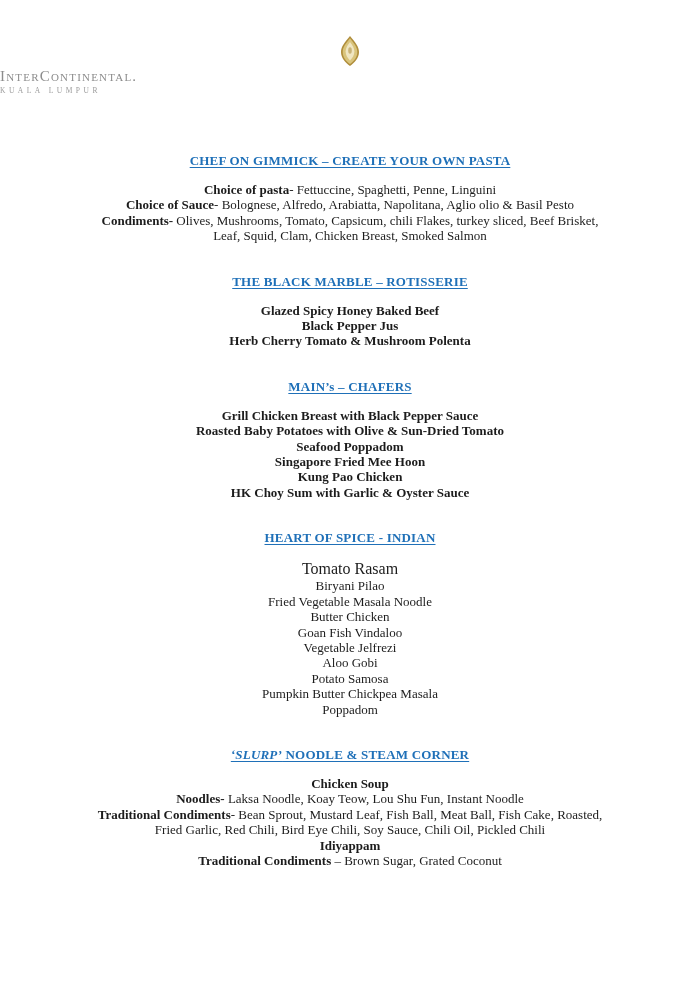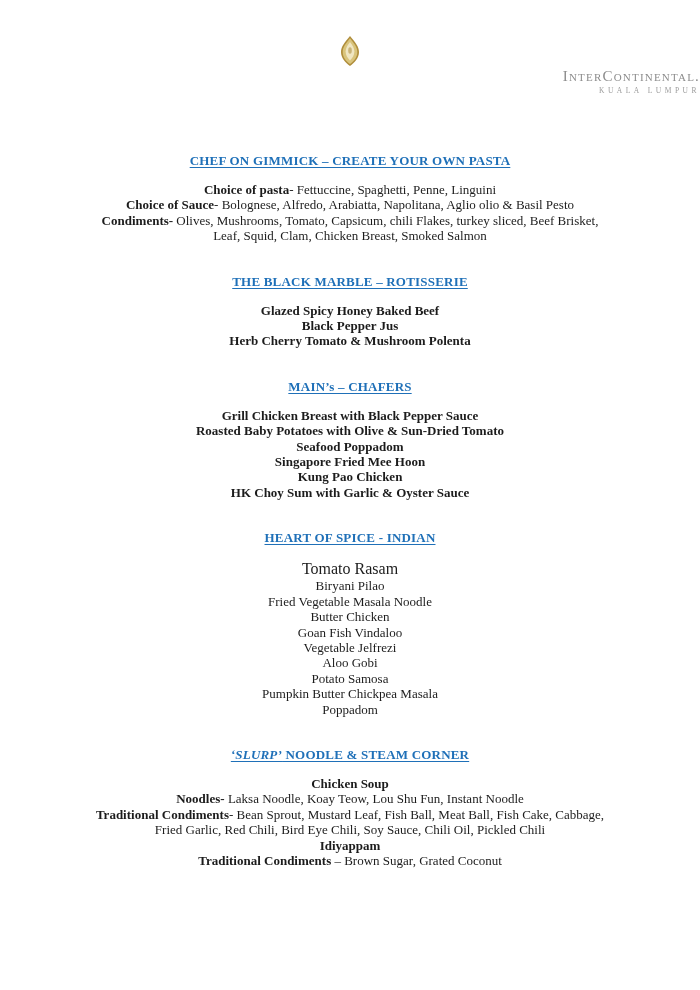--- a/index.html
+++ b/index.html
@@ -11,21 +11,21 @@
   html,body{margin:0;padding:0;background:#ffffff;}
   .page{
     width:700px;height:990px;background:#ffffff;overflow:hidden;
     font-family:"Liberation Serif","DejaVu Serif",serif;
     color:var(--ink);
     margin:0 auto;
     box-sizing:border-box;
     padding-top:36px;
   }
   
-  .logo{text-align:right;}
+  .logo{text-align:left;}
   .emblem{display:block;margin:0 auto 2px auto;}
   .brand{
     font-variant:small-caps;
     font-size:15px;
     letter-spacing:1.2px;
     color:var(--logo-gray);
     line-height:17px;
   }
   .loc{
     font-size:7.5px;
@@ -113,21 +113,21 @@
           <div class="line"><span>Potato Samosa</span></div>
           <div class="line"><span>Pumpkin Butter Chickpea Masala</span></div>
           <div class="line"><span>Poppadom</span></div>
         </div>
       </section>
       <section class="menu-section">
         <h2 class="sec-header"><span class="it">‘SLURP’</span><span> NOODLE &amp; STEAM CORNER</span></h2>
         <div class="block">
           <div class="line"><span class="bd">Chicken Soup</span></div>
           <div class="line"><span class="bd">Noodles-</span><span> Laksa Noodle, Koay Teow, Lou Shu Fun, Instant Noodle</span></div>
-          <div class="line"><span class="bd">Traditional Condiments</span><span>- Bean Sprout, Mustard Leaf, Fish Ball, Meat Ball, Fish Cake, Cabbage,</span></div>
+          <div class="line"><span class="bd">Traditional Condiments</span><span>- Bean Sprout, Mustard Leaf, Fish Ball, Meat Ball, Fish Cake, Roasted,</span></div>
           <div class="line"><span>Fried Garlic, Red Chili, Bird Eye Chili, Soy Sauce, Chili Oil, Pickled Chili</span></div>
         </div>
         <div class="block">
           <div class="line"><span class="bd">Idiyappam</span></div>
           <div class="line"><span class="bd">Traditional Condiments</span><span> – Brown Sugar, Grated Coconut</span></div>
         </div>
       </section>
     </main>
 
 </div>

